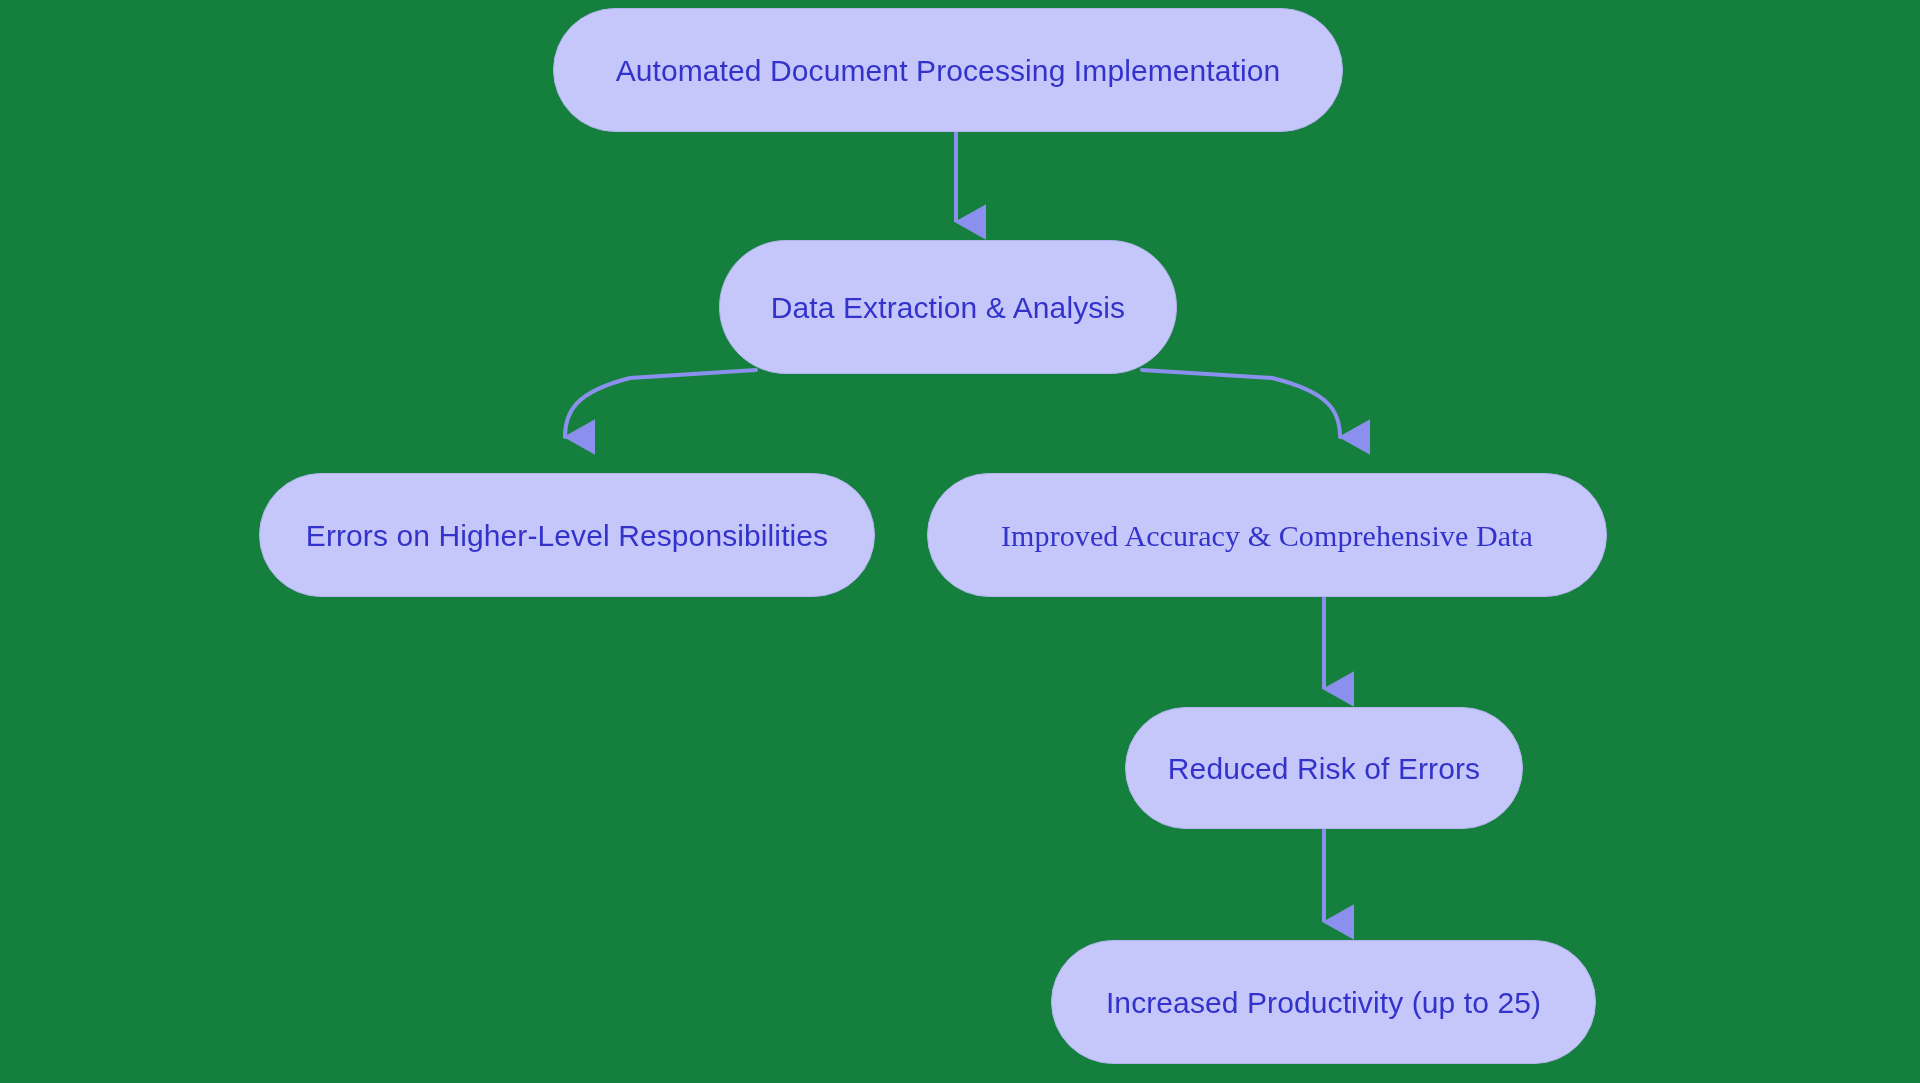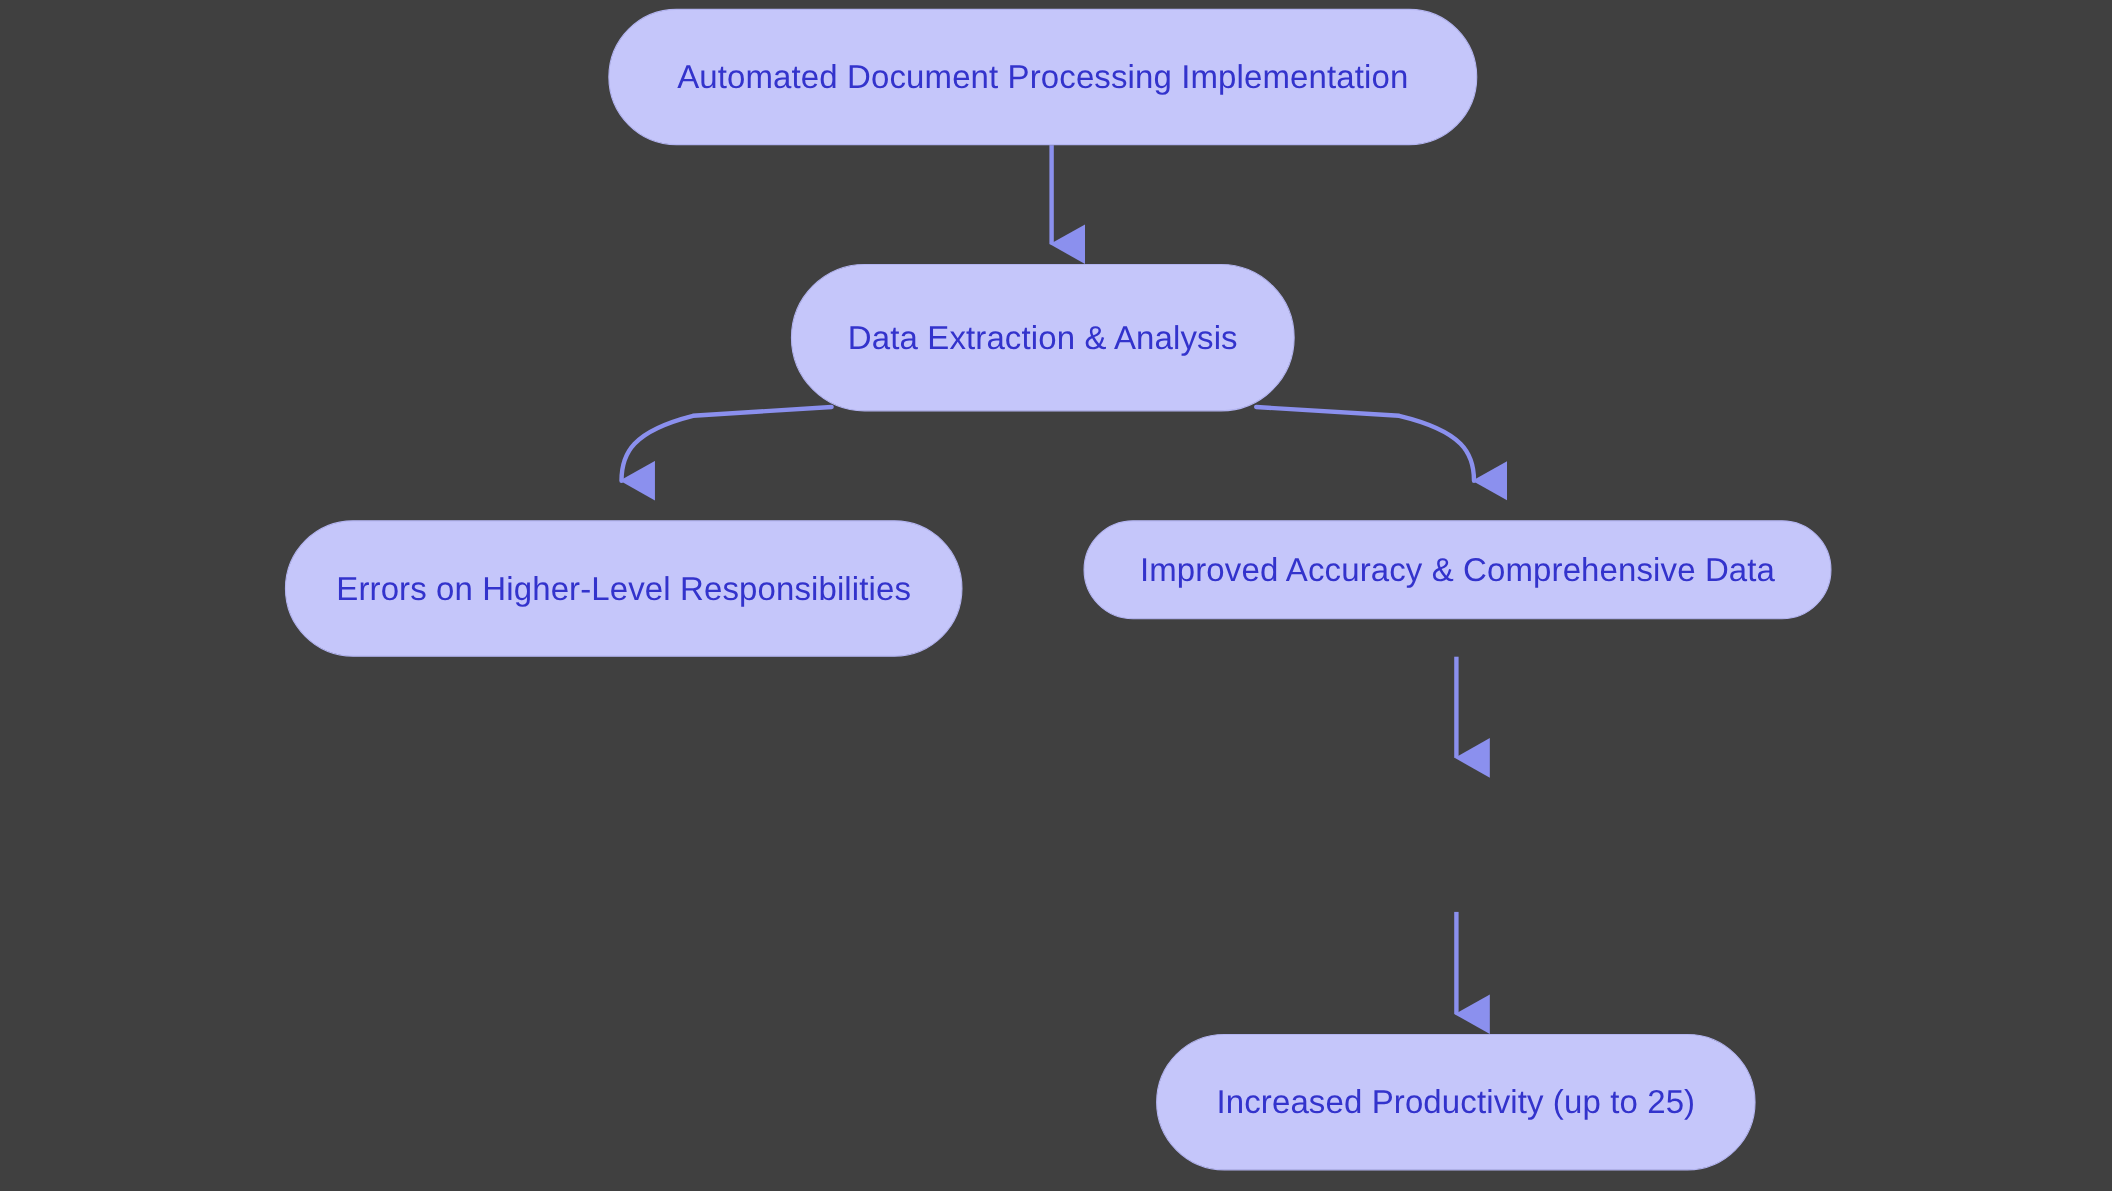--- a/index.html
+++ b/index.html
@@ -43,21 +43,21 @@
     white-space: nowrap;
     text-align: center;
   }
   .node-label {
     display: block;
   }
 </style>
 </head>
 <body>
 
-<div id="canvas" style="background: #404040;">
+<div id="canvas" style="background: #15803d;">
 
   <svg id="edge-layer" viewBox="0 0 1920 1083" width="1920" height="1083" xmlns="http://www.w3.org/2000/svg">
     <defs>
       <marker id="arrowhead" markerWidth="9" markerHeight="8" refX="4.5" refY="7.6" orient="auto" markerUnits="strokeWidth">
         <polygon points="0,0 9,0 4.5,8" fill="#8b90ee"></polygon>
       </marker>
     </defs>
 
     <path d="M 956,132 L 956,222" fill="none" stroke="#8b90ee" stroke-width="4" marker-end="url(#arrowhead)"></path>
 
@@ -75,22 +75,25 @@
   </div>
 
   <div class="node" id="node-n2" style="left: 719px; top: 240px; width: 458px; height: 134px; background: rgb(197, 198, 250); border-color: rgb(179, 180, 240); color: rgb(51, 51, 204);">
     <span class="node-label">Data Extraction &amp; Analysis</span>
   </div>
 
   <div class="node" id="node-n3" style="left: 259px; top: 473px; width: 616px; height: 124px; background: rgb(197, 198, 250); border-color: rgb(179, 180, 240); color: rgb(51, 51, 204);">
     <span class="node-label">Errors on Higher-Level Responsibilities</span>
   </div>
 
-  <div class="node" id="node-n4" style="left: 985px; top: 473px; width: 680px; height: 90px; background: rgb(197, 198, 250); border-color: rgb(179, 180, 240); color: rgb(51, 51, 204);">
+  <div class="node" id="node-n4" style="left: 927px; top: 473px; width: 680px; height: 124px; background: rgb(197, 198, 250); border-color: rgb(179, 180, 240); color: rgb(51, 51, 204); font-family: Liberation Serif, serif;">
     <span class="node-label">Improved Accuracy &amp; Comprehensive Data</span>
   </div>
 
+  <div class="node" id="node-n5" style="left: 1125px; top: 707px; width: 398px; height: 122px; background: rgb(197, 198, 250); border-color: rgb(179, 180, 240); color: rgb(51, 51, 204);">
+    <span class="node-label">Reduced Risk of Errors</span>
+  </div>
 
   <div class="node" id="node-n6" style="left: 1051px; top: 940px; width: 545px; height: 124px; background: rgb(197, 198, 250); border-color: rgb(179, 180, 240); color: rgb(51, 51, 204);">
     <span class="node-label">Increased Productivity (up to 25)</span>
   </div>
 
 </div>
 
 </body></html>

